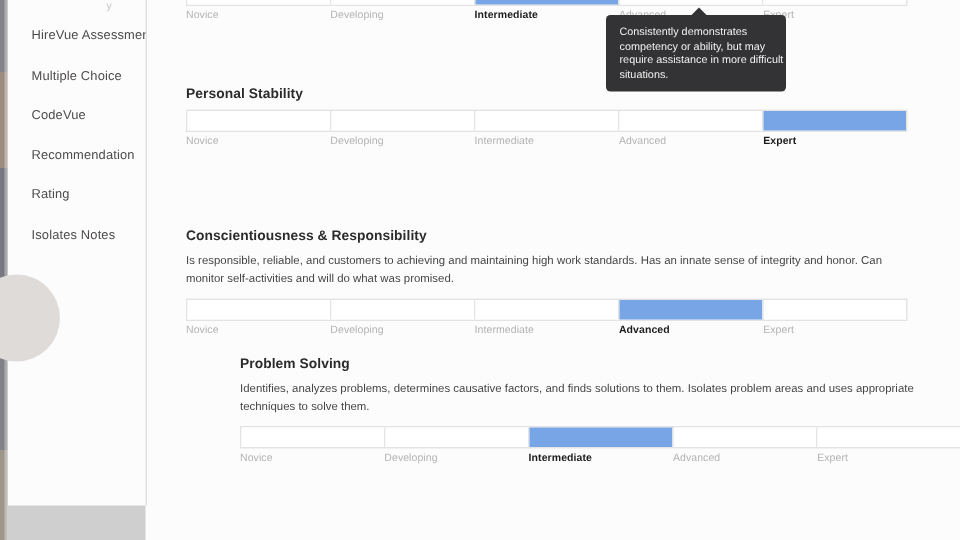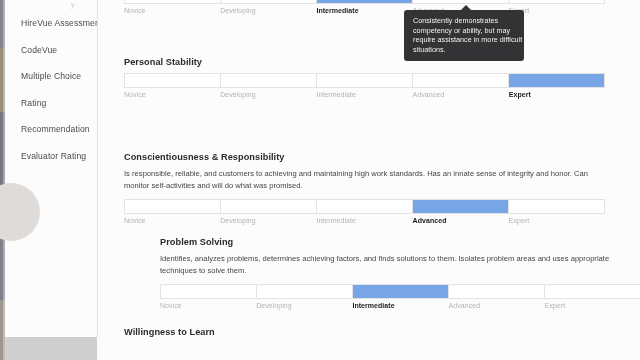--- a/index.html
+++ b/index.html
@@ -169,25 +169,25 @@
 
 <div id="app">
 
   <div class="edge-strip"></div>
   <div class="edge-strip-hi"></div>
 
   <nav class="sidebar">
     <div class="sidebar-top-fragment">y</div>
     <div class="nav-list" id="nav-list">
         <div class="nav-item">HireVue Assessment</div>
+        <div class="nav-item">Multiple Choice</div>
         <div class="nav-item">CodeVue</div>
-        <div class="nav-item">Multiple Choice</div>
+        <div class="nav-item">Recommendation</div>
         <div class="nav-item">Rating</div>
-        <div class="nav-item">Recommendation</div>
-        <div class="nav-item">Evaluator Rating</div>
+        <div class="nav-item">Isolates Notes</div>
       </div>
     <div class="corner-circle"></div>
   </nav>
   <div class="sidebar-divider"></div>
   <div class="sidebar-footer"></div>
 
   <main class="content" id="content">
 
     <div class="tooltip">
       <div class="tooltip-arrow"></div>
@@ -246,35 +246,34 @@
             <div class="scale-label">Novice</div>
             <div class="scale-label">Developing</div>
             <div class="scale-label">Intermediate</div>
             <div class="scale-label active">Advanced</div>
             <div class="scale-label">Expert</div>
           </div>
         </div>
       </div>
       <div class="section" style="top: 237px; margin-left: 36px;">
         <div class="section-title">Problem Solving</div>
-        <div class="section-desc">Identifies, analyzes problems, determines achieving factors, and finds solutions to them. Isolates problem areas and uses appropriate techniques to solve them.</div>
+        <div class="section-desc">Identifies, analyzes problems, determines causative factors, and finds solutions to them. Isolates problem areas and uses appropriate techniques to solve them.</div>
         <div class="scale">
           <div class="scale-track">
             <div class="scale-cell"></div>
             <div class="scale-cell"></div>
             <div class="scale-cell filled"></div>
             <div class="scale-cell"></div>
             <div class="scale-cell"></div>
           </div>
           <div class="scale-labels">
             <div class="scale-label">Novice</div>
             <div class="scale-label">Developing</div>
             <div class="scale-label active">Intermediate</div>
             <div class="scale-label">Advanced</div>
             <div class="scale-label">Expert</div>
           </div>
         </div>
       </div>
       <div class="section" style="top: 327px;">
-        <div class="section-title">Willingness to Learn</div>
       </div>
     </main>
 </div>
 
 </body></html>

